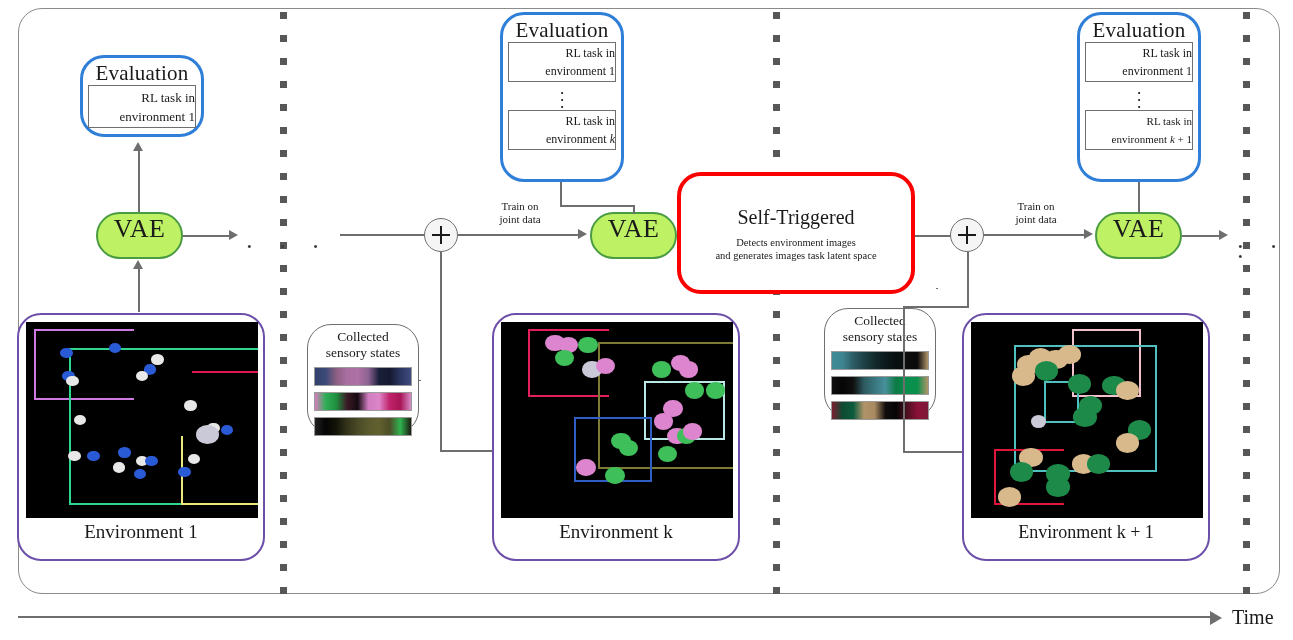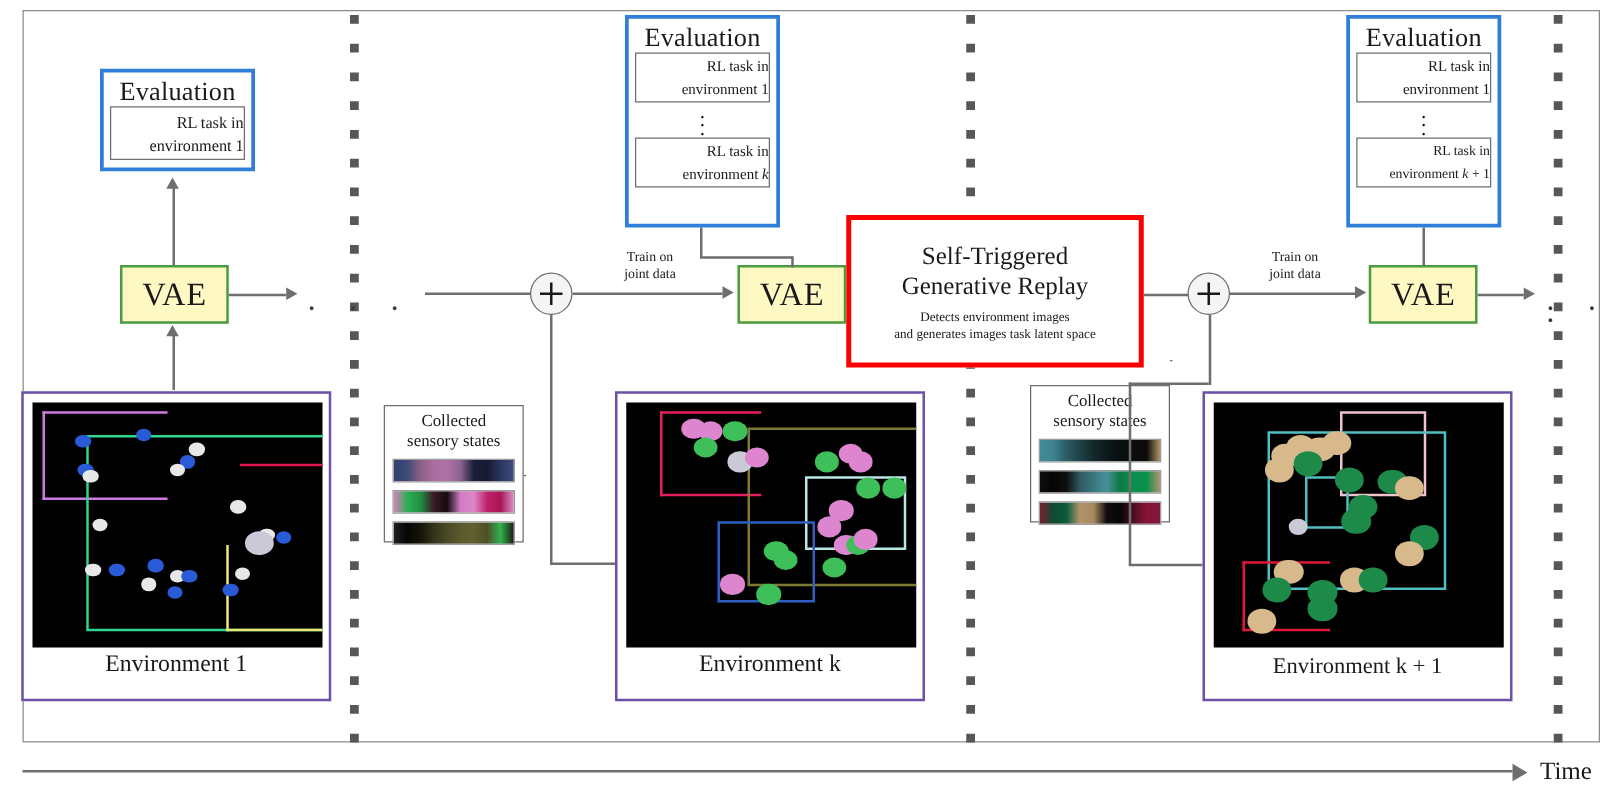--- a/index.html
+++ b/index.html
@@ -1,35 +1,35 @@
 <!DOCTYPE html>
 <html><head>
 <meta charset="utf-8">
 <style>
   html,body{margin:0;padding:0;background:#ffffff;}
   body{width:1293px;height:640px;font-family:"Liberation Serif","DejaVu Serif",serif;color:#1a1a1a;position:relative;overflow:hidden;}
   #stage{position:absolute;left:0;top:0;width:1293px;height:640px;}
-  .abs{position:absolute;}
+  .abs{position:absolute;border-radius:24px;}
 
   
   .outer-frame{left:18px;top:8px;width:1262px;height:586px;border:1.6px solid #8b8b8b;box-sizing:border-box;background:transparent;}
 
   
   .dotcol{width:7px;}
   .dotcol i{display:block;width:7px;height:7px;background:#575757;margin-bottom:16px;}
 
   
   .eval-box{border:3px solid #2f7fd8;background:#ffffff;box-sizing:border-box;padding:3px 5px 5px 5px;}
   .eval-title{text-align:center;font-size:21px;line-height:24px;letter-spacing:.2px;}
   .task-box{border:1.4px solid #6f6f6f;background:#fff;box-sizing:border-box;text-align:center;}
   .task-box span{display:block;text-align:right;}
   .vdots{text-align:center;line-height:7px;font-size:17px;color:#111;padding:3px 0 4px 0;}
   .vdots b{display:block;font-weight:normal;}
 
-  .vae-box{border:2.6px solid #4a9b42;background:#fef9c3;box-sizing:border-box;display:flex;align-items:center;justify-content:center;font-size:26px;letter-spacing:.5px;}
+  .vae-box{border:2.6px solid #4a9b42;background:#bef264;box-sizing:border-box;display:flex;justify-content:center;font-size:26px;letter-spacing:.5px;}
 
   .red-box{border:4px solid #fb0000;background:#ffffff;box-sizing:border-box;text-align:center;display:flex;flex-direction:column;align-items:center;justify-content:center;}
   .red-title{font-size:20px;line-height:24px;}
   .red-sub{font-size:10.5px;line-height:13px;margin-top:7px;}
 
   .sens-box{border:1.4px solid #6f6f6f;background:#fff;box-sizing:border-box;text-align:center;padding:4px 6px;}
   .sens-title{font-size:13.5px;line-height:16px;}
   .strip{height:19px;margin-top:6px;border:1px solid #9a9a9a;box-sizing:border-box;}
 
   .env-card{border:2.6px solid #6b4fa8;background:#fff;box-sizing:border-box;padding:7px 7px 2px 7px;text-align:center;}
@@ -279,21 +279,20 @@
         <div class="dot" style="left: 75.4px; top: 137.2px; width: 19.3333px; height: 16.3333px; background: rgb(221, 133, 207);"></div>
         <div class="dot" style="left: 104.4px; top: 145.367px; width: 19.3333px; height: 16.3333px; background: rgb(63, 191, 90);"></div>
       </div>
     <div class="env-label">Environment k</div>
   </div>
 
   <div class="ln lnh" style="left:677px;top:235px;width:36px;"></div>
 
   <div class="abs red-box" style="left:677px;top:172px;width:238px;height:122px;">
     <div class="red-title">Self-Triggered</div>
-    <div class="red-title">Generative Replay</div>
     <div class="red-sub">Detects environment images</div>
     <div class="red-sub" style="margin-top:0;">and generates images task latent space</div>
   </div>
 
   <div class="abs sens-box" id="sens-2" style="left:824px;top:308px;width:112px;height:110px;">
     <div class="sens-title">Collected</div>
     <div class="sens-title">sensory states</div>
   <div class="strip" style="background: linear-gradient(to right, rgb(63, 139, 150) 0%, rgb(61, 132, 144) 11.1%, rgb(44, 91, 99) 22.2%, rgb(30, 66, 71) 33.3%, rgb(19, 41, 44) 44.4%, rgb(12, 26, 28) 55.6%, rgb(7, 15, 16) 66.7%, rgb(13, 13, 13) 77.8%, rgb(10, 10, 10) 88.9%, rgb(177, 148, 105) 100%);"></div>
       <div class="strip" style="background: linear-gradient(to right, rgb(14, 14, 14) 0%, rgb(5, 5, 5) 11.1%, rgb(16, 16, 16) 22.2%, rgb(45, 90, 96) 33.3%, rgb(58, 118, 126) 44.4%, rgb(71, 144, 154) 55.6%, rgb(11, 122, 67) 66.7%, rgb(10, 143, 76) 77.8%, rgb(10, 143, 76) 88.9%, rgb(177, 148, 105) 100%);"></div>
       <div class="strip" style="background: linear-gradient(to right, rgb(122, 31, 48) 0%, rgb(13, 74, 51) 11.1%, rgb(12, 91, 60) 22.2%, rgb(177, 148, 105) 33.3%, rgb(168, 138, 96) 44.4%, rgb(18, 13, 13) 55.6%, rgb(5, 5, 5) 66.7%, rgb(74, 16, 32) 77.8%, rgb(138, 18, 56) 88.9%, rgb(125, 26, 56) 100%);"></div>

